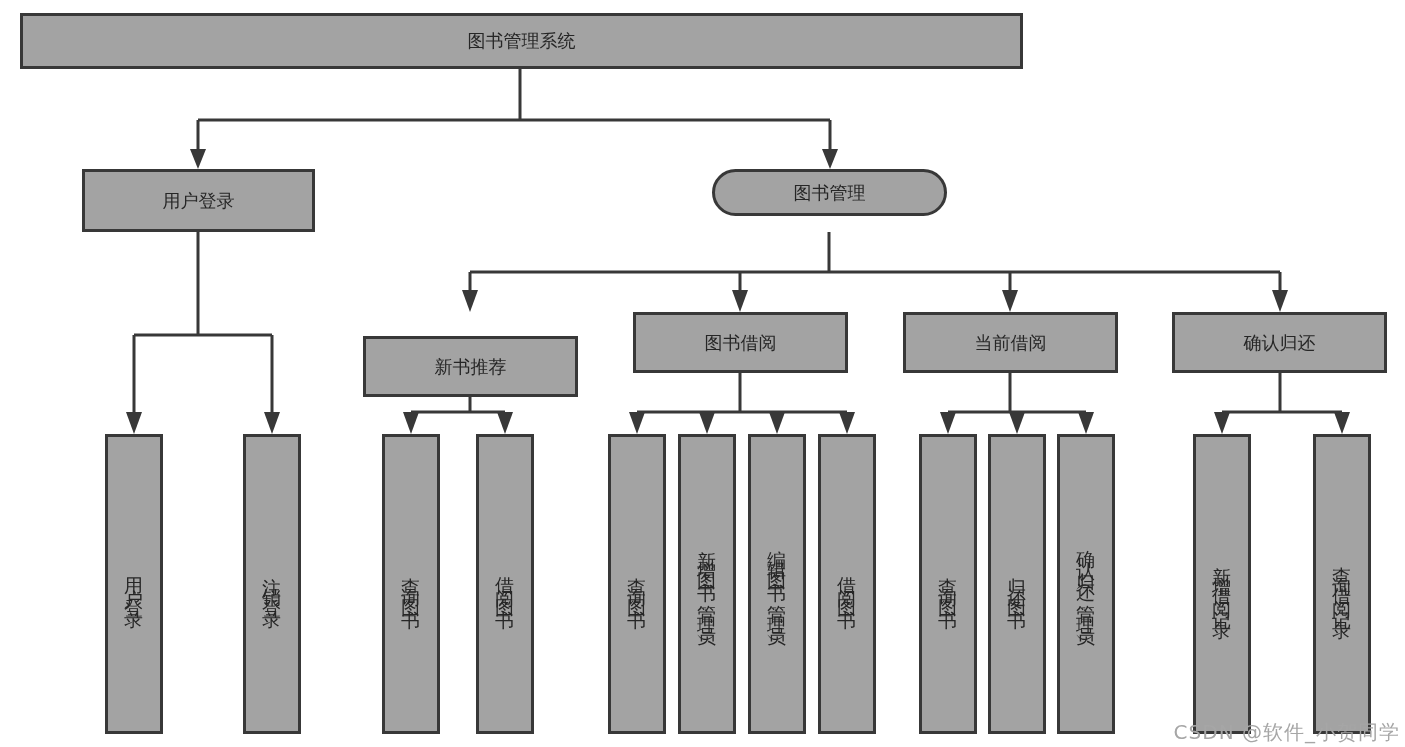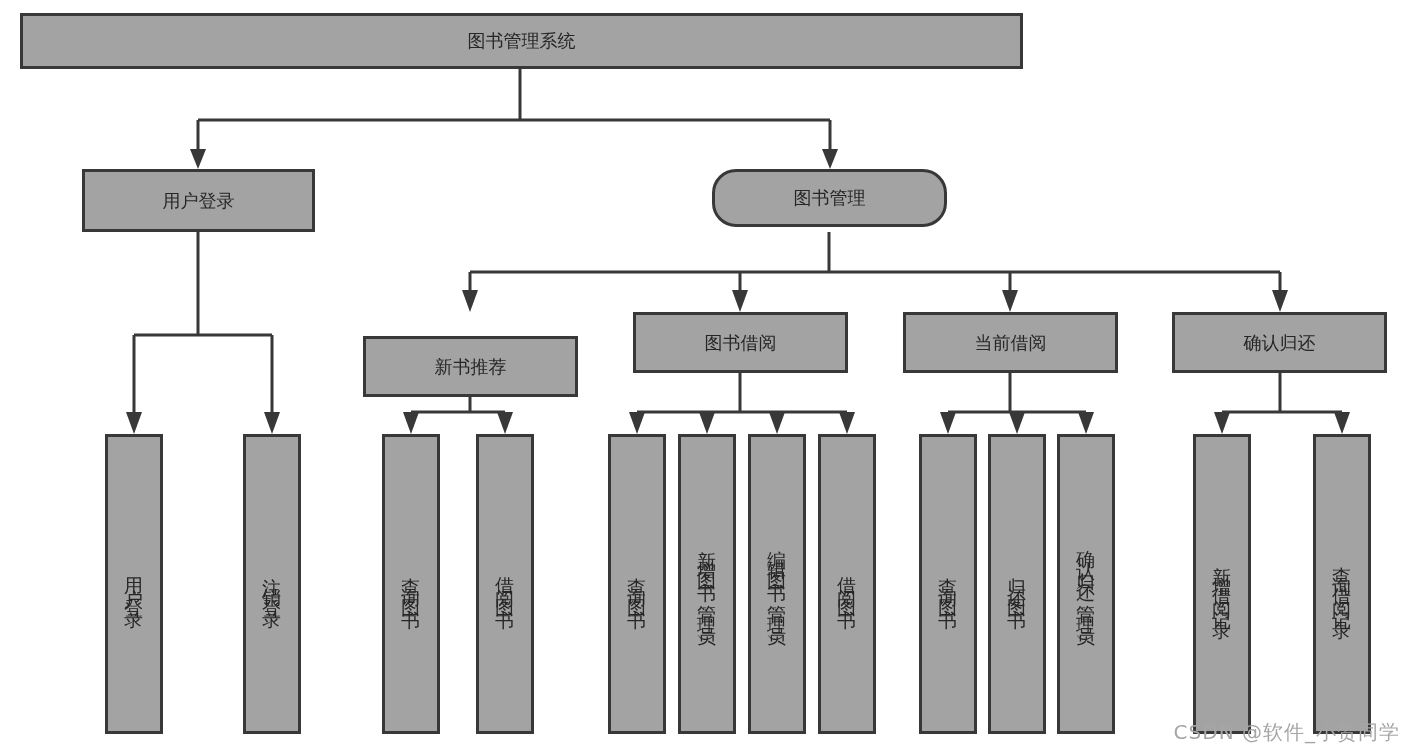--- a/index.html
+++ b/index.html
@@ -35,21 +35,21 @@
     writing-mode: vertical-rl;
     text-orientation: mixed;
     font-size: 19px;
     line-height: 1;
     letter-spacing: 11px;
     white-space: nowrap;
     color: #262626;
   }
   .root   { left: 20px;   top: 13px;  width: 1003px; height: 56px; }
   .n-user-login { left: 82px;  top: 169px; width: 233px; height: 63px; }
-  .n-book-mgmt  { left: 712px; top: 169px; width: 235px; height: 58px; border-radius: 24px; }
+  .n-book-mgmt  { left: 712px; top: 169px; width: 235px; height: 47px; border-radius: 24px; }
   .n-newbook    { left: 363px; top: 312px; width: 215px; height: 61px; margin-top: 24px; }
   .n-borrowing  { left: 633px; top: 312px; width: 215px; height: 61px; }
   .n-current    { left: 903px; top: 312px; width: 215px; height: 61px; }
   .n-records    { left: 1172px; top: 312px; width: 215px; height: 61px; }
   .lf-1  { left: 105px; }
   .lf-2  { left: 243px; }
   .lf-3  { left: 382px; }
   .lf-4  { left: 476px; }
   .lf-5  { left: 608px; }
   .lf-6  { left: 678px; }

